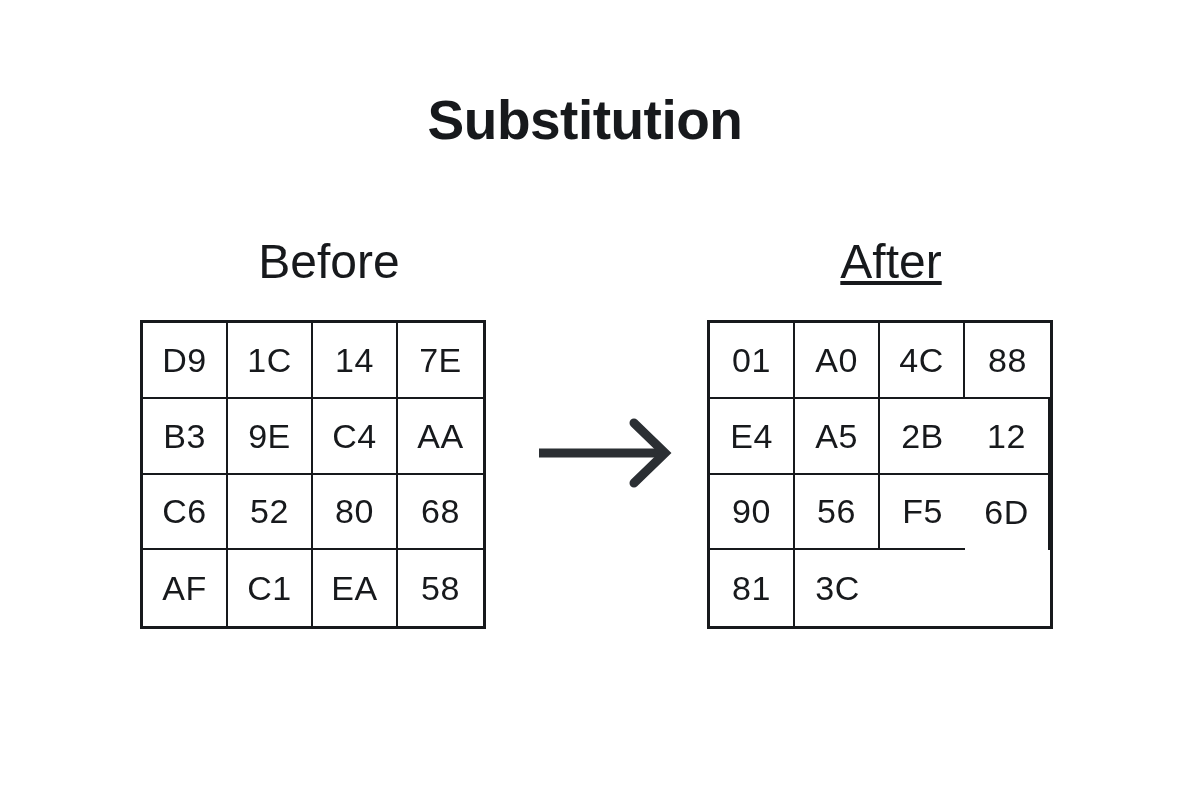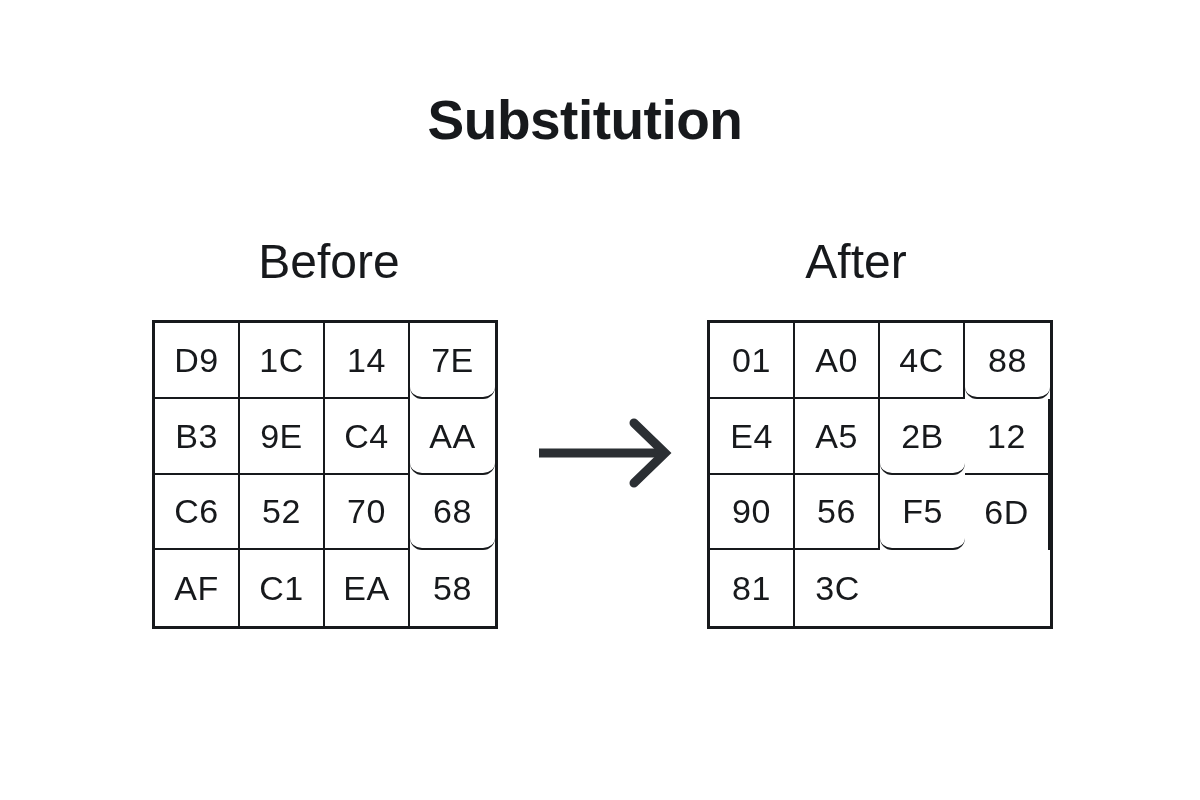--- a/index.html
+++ b/index.html
@@ -43,53 +43,53 @@
     top: 238px;
     width: 346px;
     text-align: center;
     font-size: 48px;
     font-weight: normal;
     line-height: 1;
     color: #17191c;
     white-space: nowrap;
   }
   .caption-before { left: 156px; }
-  .caption-after  { left: 683px; }
+  .caption-after  { left: 718px; text-decoration: underline; }
 
   
   .grid {
     position: absolute;
     top: 320px;
     width: 346px;
     height: 309px;
     box-sizing: border-box;
     border: 3px solid #17191c;
     display: grid;
     grid-template-columns: repeat(4, 1fr);
     grid-template-rows: repeat(4, 1fr);
     background: #ffffff;
   }
-  .grid-before { left: 152px; }
+  .grid-before { left: 140px; }
   .grid-after  { left: 707px; }
 
   .cell {
     box-sizing: border-box;
     border-right: 2px solid #17191c;
     border-bottom: 2px solid #17191c;
     display: flex;
     align-items: center;
     justify-content: center;
     font-size: 34px;
     font-weight: normal;
     line-height: 1;
     color: #17191c;
     letter-spacing: 0.5px;
     background: #ffffff;
   }
-  .cell.col-last { border-right: none; border-radius: 12px; }
+  .cell.col-last { border-right: none; }
   .cell.row-last { border-bottom: none; }
 
   
   .arrow {
     position: absolute;
     left: 533px;
     top: 414px;
     width: 142px;
     height: 78px;
   }
@@ -112,21 +112,21 @@
     <div class="cell">14</div>
     <div class="cell col-last">7E</div>
 
     <div class="cell">B3</div>
     <div class="cell">9E</div>
     <div class="cell">C4</div>
     <div class="cell col-last">AA</div>
 
     <div class="cell">C6</div>
     <div class="cell">52</div>
-    <div class="cell">70</div>
+    <div class="cell">80</div>
     <div class="cell col-last">68</div>
 
     <div class="cell row-last">AF</div>
     <div class="cell row-last">C1</div>
     <div class="cell row-last">EA</div>
     <div class="cell row-last col-last">58</div>
   </div>
 
   <div class="arrow">
     <svg width="142" height="78" viewBox="0 0 142 78" xmlns="http://www.w3.org/2000/svg">

